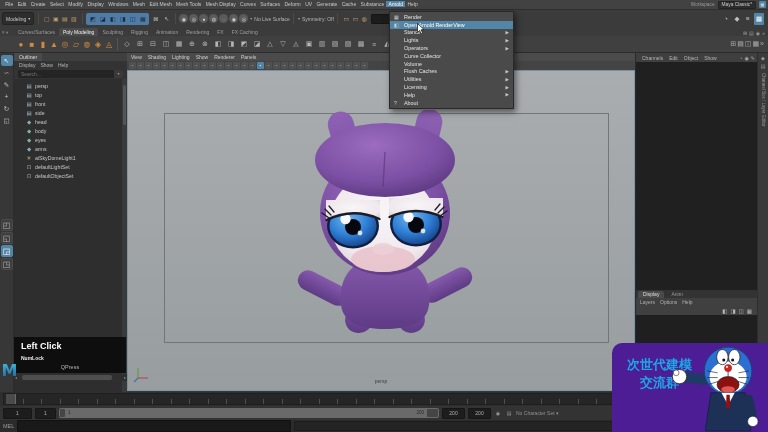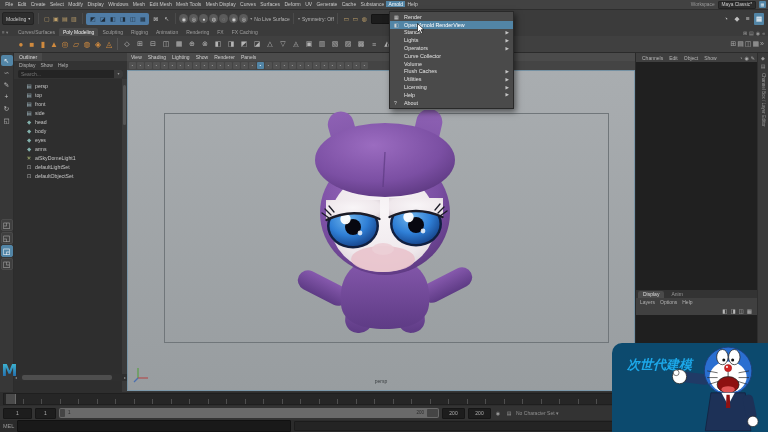--- a/index.html
+++ b/index.html
@@ -112,21 +112,21 @@
   .am-row.hl{background:#5285a6;color:#fff;}
   .am-icon{width:10px;font-size:5px;color:#cfcfcf;flex:none;}
   .am-arrow{margin-left:auto;font-size:4.5px;color:#c5c5c5;}
   #am-cursor{position:absolute;left:27px;top:11px;z-index:51;}
   
   #keyoverlay{position:absolute;left:14px;top:337px;width:112px;height:36px;background:rgba(12,12,12,.93);z-index:40;}
   #ko-title{position:absolute;left:7px;top:4px;font-size:9px;font-weight:bold;color:#fff;}
   #ko-mod{position:absolute;left:7px;top:18px;font-size:5px;font-weight:bold;color:#e8e8e8;}
   #ko-keys{position:absolute;left:0;right:0;top:27px;text-align:center;font-size:5.5px;color:#b5b5b5;}
   #mayalogo{position:absolute;left:1px;top:360px;z-index:41;}
-  #watermark{position:absolute;left:612px;top:343px;width:156px;height:89px;background:#0c4a6e;border-radius:10px 0 0 0;z-index:60;font-style:italic;}
+  #watermark{position:absolute;left:612px;top:343px;width:156px;height:89px;background:#4c1d95;border-radius:10px 0 0 0;z-index:60;}
   #wm-text{position:absolute;left:0;top:13px;width:95px;text-align:center;font-weight:bold;line-height:1.35;}
   #wm-text .l1{font-size:13px;}
   #wm-text .l2{font-size:13px;}
   #wm-text .l3{font-size:13.5px;letter-spacing:0.2px;}
   #doraemon{position:absolute;right:-2px;top:1px;}
 </style>
 </head>
 <body>
 
 <div id="app">
@@ -624,34 +624,40 @@
       </span>
       <span class="am-row">
         <span class="am-icon">?</span>
         <span>About</span>
       </span>
       <svg id="am-cursor" width="8" height="11" viewBox="0 0 8 11">
       <polygon points="0.5,0.5 0.5,9.5 2.6,7.4 4.1,10.6 5.6,9.9 4.1,6.8 7,6.6" fill="#fff" stroke="#111" stroke-width="0.7"></polygon>
     </svg>
     </div>
 
+  <div id="keyoverlay">
+    <div id="ko-title">Left Click</div>
+    <div id="ko-mod">NumLock</div>
+    <div id="ko-keys">QPress</div>
+  </div>
 
   <svg id="mayalogo" width="17" height="19" viewBox="0 0 17 19">
     <defs>
       <linearGradient id="mlg" x1="0" y1="0" x2="0" y2="1">
         <stop offset="0" stop-color="#43c4d8"></stop>
           <stop offset="1" stop-color="#1e5fa8"></stop>
       </linearGradient>
     </defs>
     <text x="0.5" y="15.5" font-family="DejaVu Sans, sans-serif" font-size="16" font-weight="bold" fill="url(#mlg)">M</text>
   </svg>
 
   <div id="watermark">
     <div id="wm-text" style="color: rgb(28, 167, 232);">
       <div class="l1">次世代建模</div>
+      <div class="l2">交流群</div>
     </div>
     <svg id="doraemon" width="100" height="90" viewBox="0 0 105 92">
       <g>
         <rect x="6" y="29" width="36" height="11" rx="5" fill="#203a66" transform="rotate(7 24 34)"></rect>
         <circle cx="10" cy="33" r="7.5" fill="#fff" stroke="#222" stroke-width="0.8"></circle>
         <circle cx="6.5" cy="29" r="3" fill="#fff" stroke="#222" stroke-width="0.6"></circle>
       </g>
       <circle cx="61" cy="27" r="25" fill="#2a6fd1" stroke="#1b3f77" stroke-width="1"></circle>
       <ellipse cx="61" cy="33.5" rx="19.5" ry="16.5" fill="#fff"></ellipse>
       <ellipse cx="55" cy="12.5" rx="6" ry="8" fill="#fff" stroke="#222" stroke-width="0.8"></ellipse>

